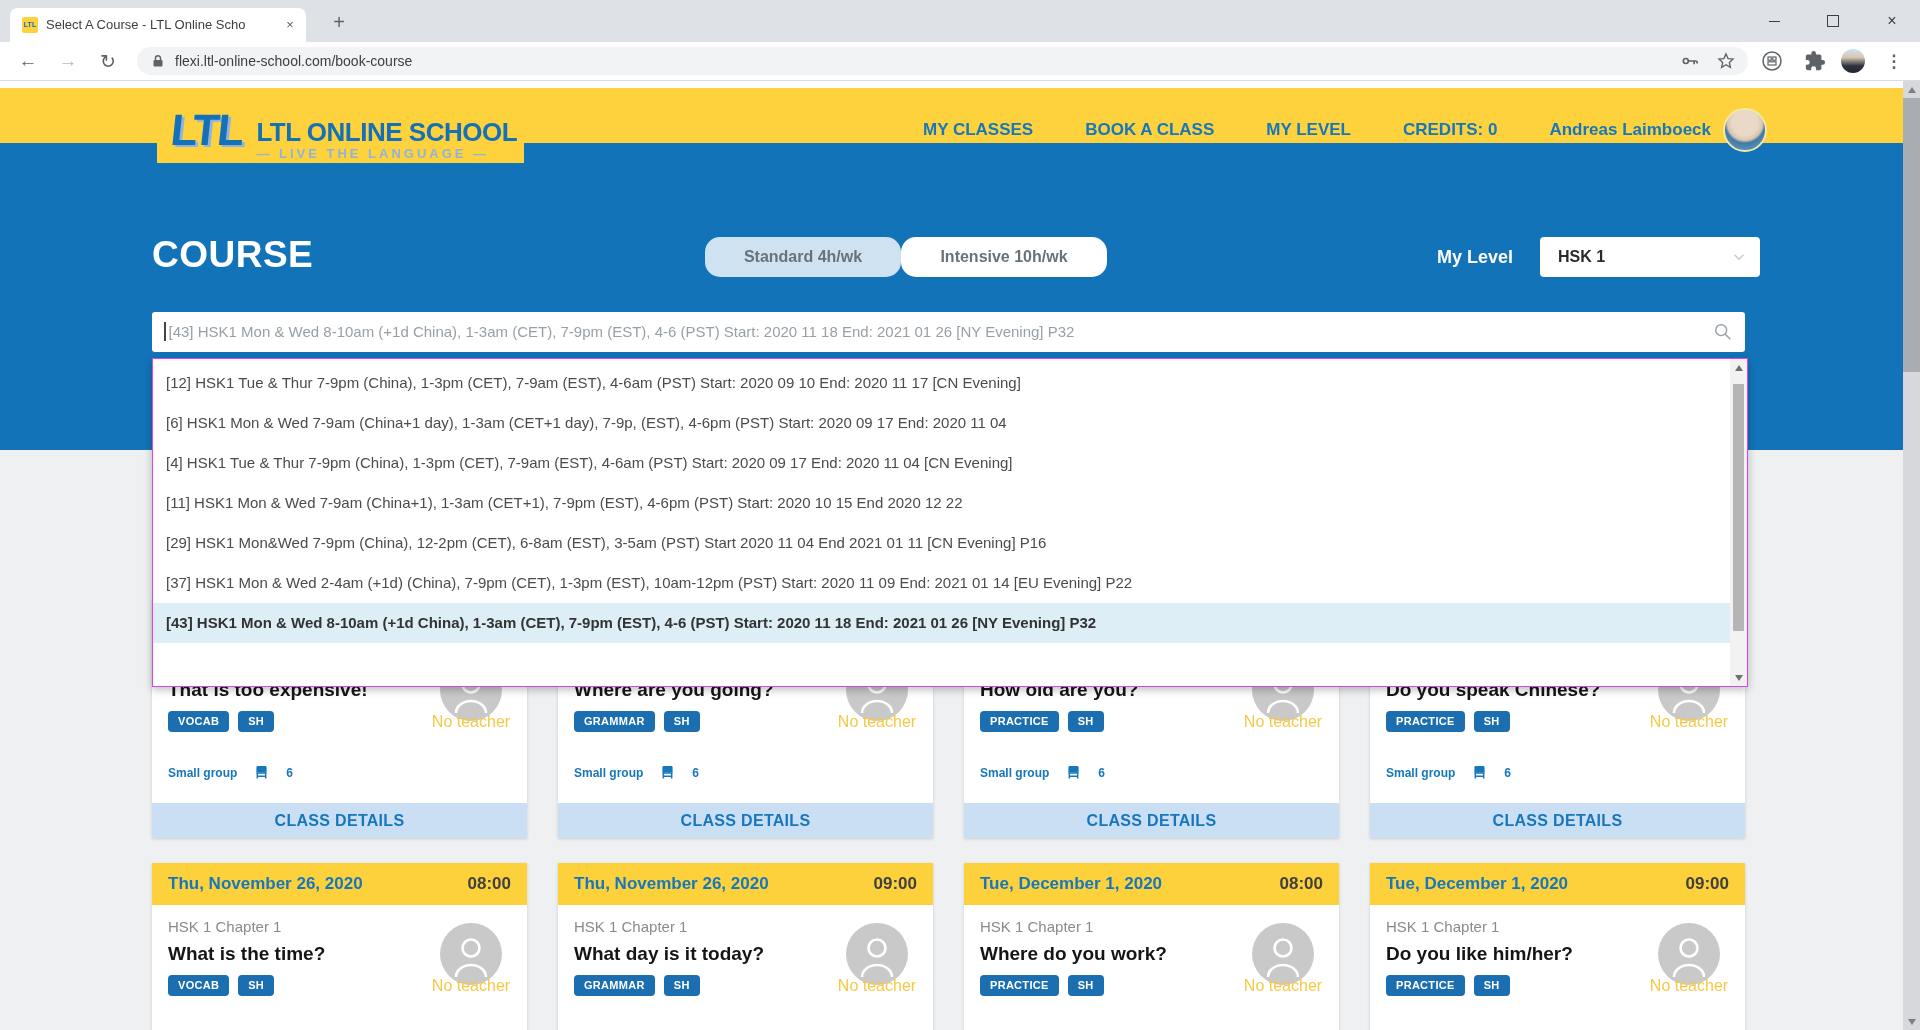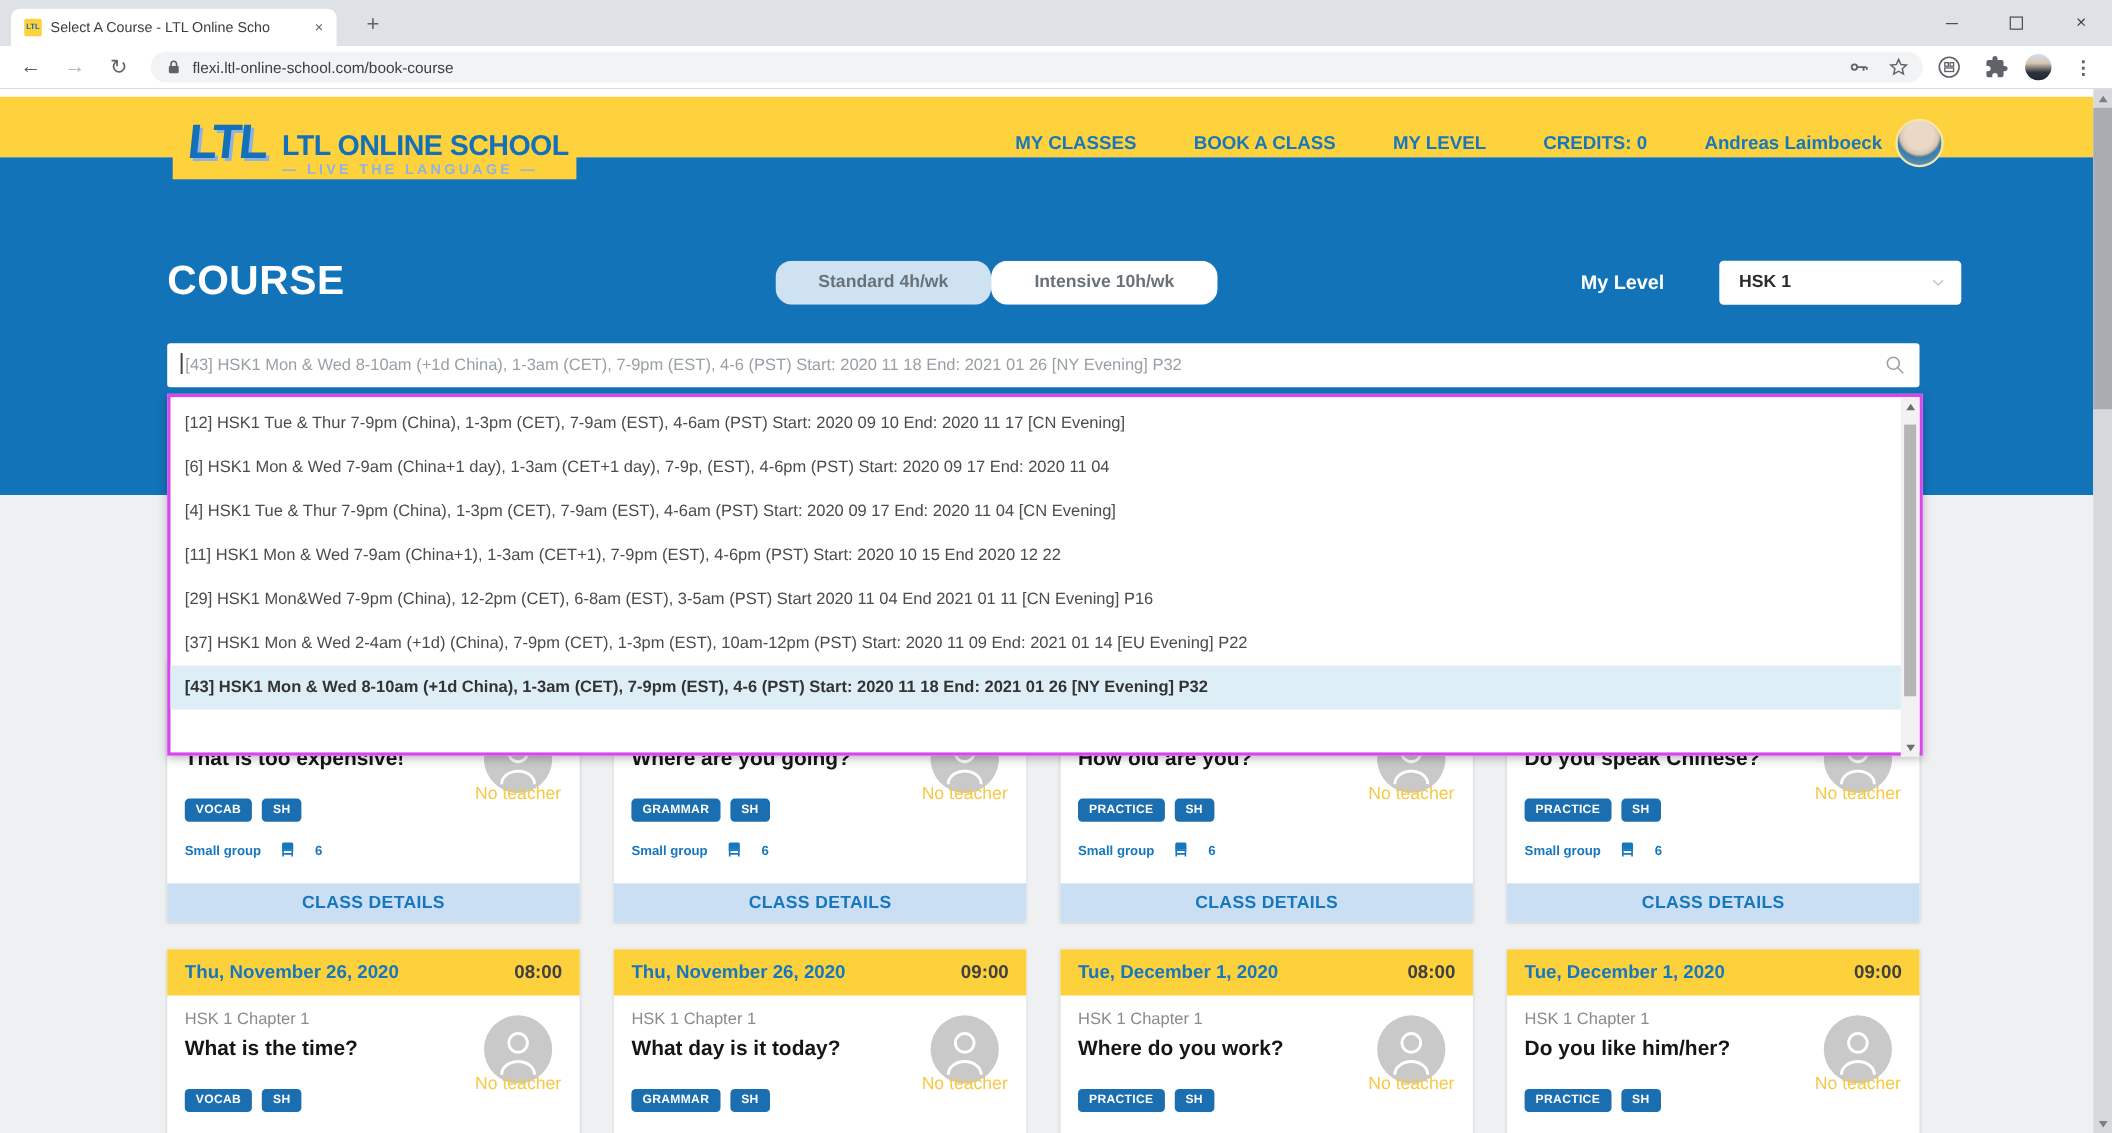--- a/index.html
+++ b/index.html
@@ -52,33 +52,33 @@
   
   #hero{left:0;top:143px;width:1903px;height:307px;background:#1273b8;}
   #course-title{left:152px;top:234px;font-size:37px;font-weight:800;color:#fff;letter-spacing:0.5px;}
   .toggle{top:237px;height:40px;display:flex;border-radius:3px;overflow:hidden;}
   .toggle-seg{height:40px;display:flex;align-items:center;justify-content:center;
               font-size:16px;font-weight:700;color:#68727a;background:#fff;border-radius:15px;}
   .toggle-seg.sel{background:#cfe2f2;}
   #toggle-schedule{left:705px;}
   #toggle-days{left:1135px;}
   #my-level-label{left:1437px;top:247px;font-size:18px;font-weight:800;color:#fff;}
-  #level-select{left:1540px;top:237px;width:220px;height:40px;background:#fff;border-radius:4px;margin-left:23px;}
+  #level-select{left:1540px;top:237px;width:220px;height:40px;background:#fff;border-radius:4px;}
   #level-value{left:18px;top:0;height:40px;line-height:40px;font-size:16px;font-weight:800;color:#2b2b2b;}
   #level-chevron{right:12px;top:11px;}
 
   
   #course-search{left:152px;top:312px;width:1593px;height:40px;background:#fff;border-radius:3px;z-index:40;}
   .caret{display:inline-block;width:1.5px;height:19px;background:#444;vertical-align:-4px;margin:0 3px 0 0;}
   #search-text{left:12px;top:0;height:40px;line-height:40px;font-size:15px;color:#98a0a6;
                white-space:nowrap;overflow:hidden;width:1540px;}
   #search-icon{right:12px;top:10px;}
 
   #dropdown{left:152px;top:358px;width:1596px;height:329px;background:#fff;z-index:50;
-            border:3px solid #d946ef;box-sizing:border-box;box-shadow:0 3px 8px rgba(0,0,0,.25);padding-top:4px;}
+            border:1px solid #d946ef;box-sizing:border-box;box-shadow:0 3px 8px rgba(0,0,0,.25);padding-top:4px;}
   .dd-row{height:40px;line-height:40px;padding-left:13px;font-size:15px;color:#4b4b4b;
           white-space:nowrap;overflow:hidden;width:1560px;box-sizing:border-box;}
   .dd-row.sel{background:#ddeef7;font-weight:700;color:#333;width:1577px;}
   #dd-scroll{right:0;top:0;width:17px;height:327px;background:#f2f2f2;}
   .tri-up{width:0;height:0;border-left:4px solid transparent;border-right:4px solid transparent;
           border-bottom:6px solid #6f6f6f;}
   .tri-down{width:0;height:0;border-left:4px solid transparent;border-right:4px solid transparent;
             border-top:6px solid #6f6f6f;}
   #dd-thumb{left:3px;top:25px;width:11px;height:247px;background:#b5b5b5;}
 
@@ -87,21 +87,21 @@
   .card{width:375px;background:#fff;box-shadow:0 1px 3px rgba(0,0,0,.15);z-index:10;}
   .card.partial{height:239px;}
   .card.dated{height:239px;}
   .card-header{left:0;top:0;width:375px;height:42px;background:#fcd13c;}
   .card-date{left:16px;top:0;height:42px;line-height:42px;font-size:17px;font-weight:800;color:#1777bd;}
   .card-time{right:16px;top:0;height:42px;line-height:42px;font-size:17px;font-weight:800;color:#404040;}
   .card-chapter{left:16px;top:55px;font-size:15px;color:#8b8b8b;}
   .card-title{left:16px;top:80px;font-size:19px;font-weight:800;color:#151515;}
   .badge-row{left:16px;top:112px;display:flex;gap:9px;}
   .badge{height:21px;line-height:21px;padding:0 10px;border-radius:4px;background:#1b6fb0;
-         color:#fff;font-size:11px;font-weight:800;letter-spacing:.3px;margin-top:15px;}
+         color:#fff;font-size:11px;font-weight:800;letter-spacing:.3px;}
   .card-avatar{left:288px;top:60px;width:62px;height:62px;border-radius:50%;background:#c9c9c9;overflow:hidden;}
   .no-teacher{left:239px;top:114px;width:160px;text-align:center;font-size:16px;color:#f6c843;}
   .small-group{left:16px;top:166px;font-size:12px;font-weight:800;color:#1777bd;display:flex;align-items:flex-end;gap:18px;}
   .details-bar{left:0;top:204px;width:375px;height:35px;background:#cbdff4;text-align:center;
                line-height:35px;font-size:16px;font-weight:800;color:#1777bd;letter-spacing:.3px;}
 
   
   #main-scrollbar{right:0;top:81px;width:17px;height:949px;background:#d6d8db;z-index:60;}
   .sb-btn{left:0;width:17px;height:17px;display:flex;align-items:center;justify-content:center;}
   #main-thumb{left:0;top:17px;width:17px;height:274px;background:#a9acb0;}

